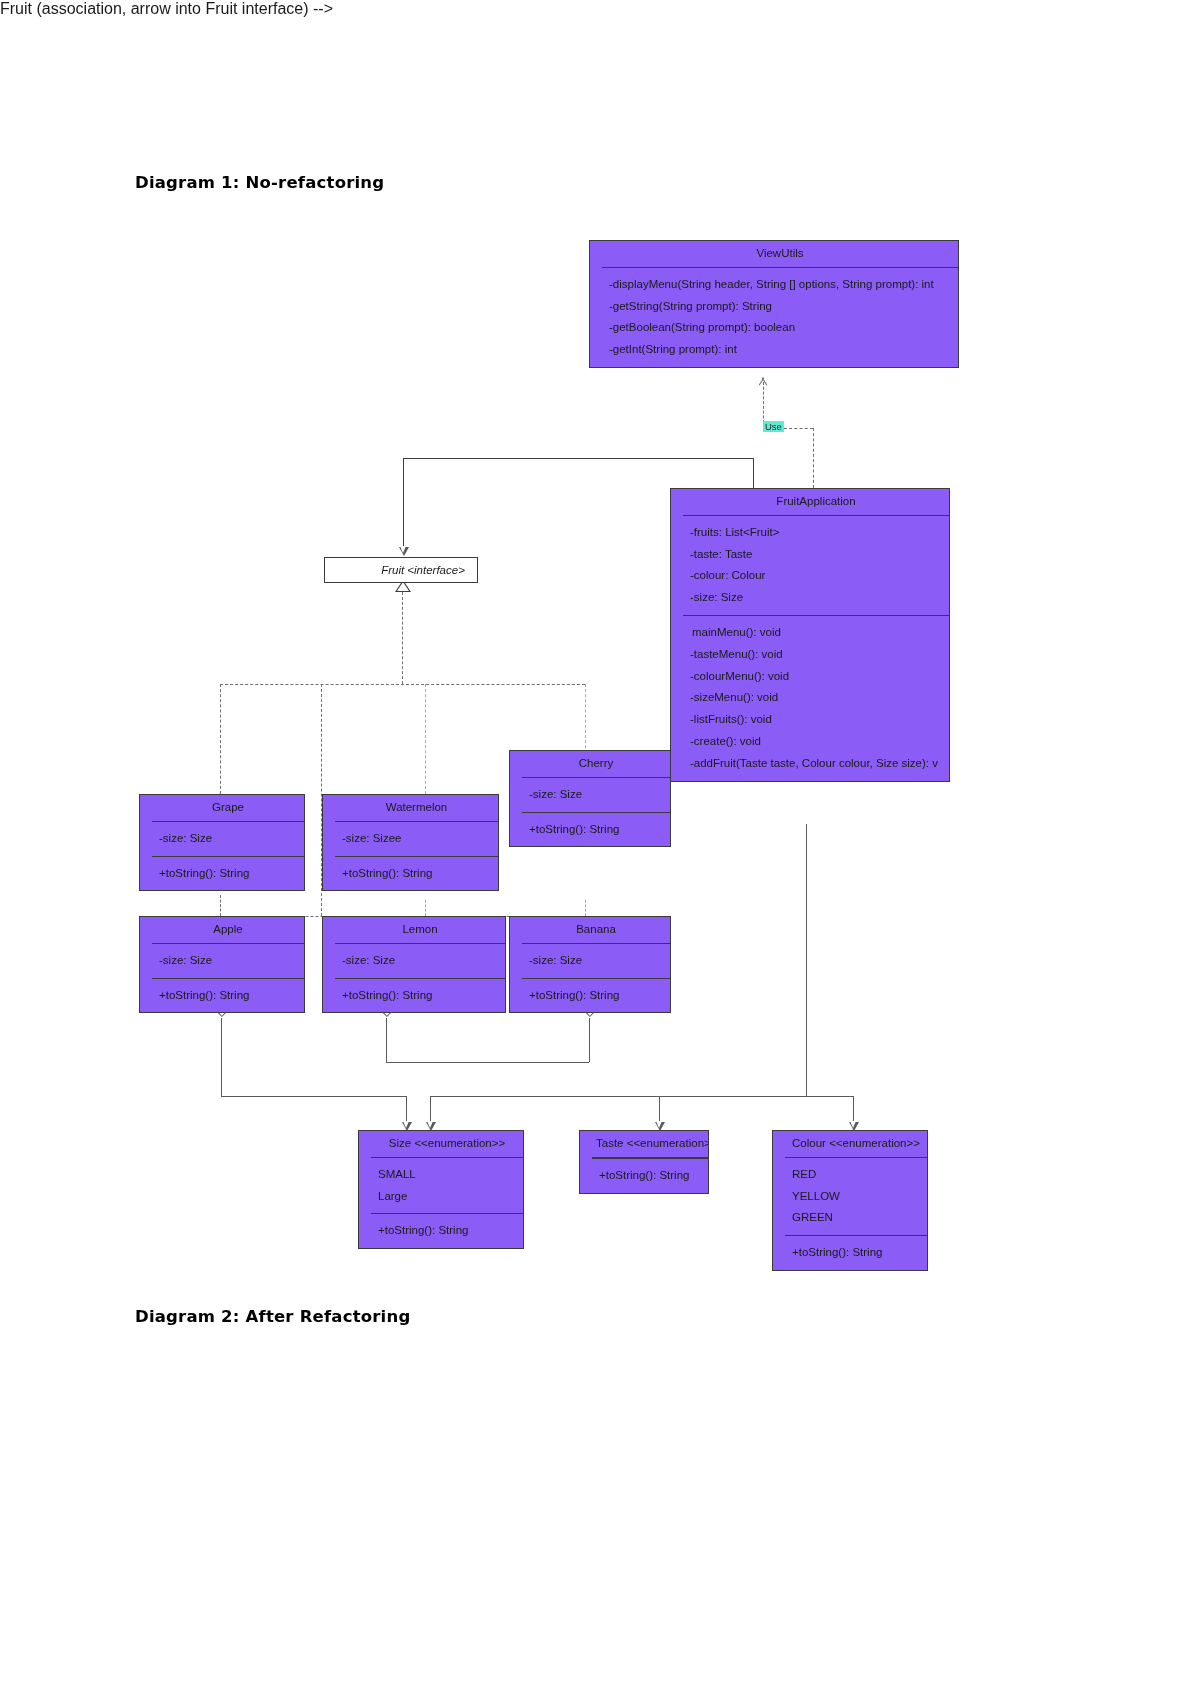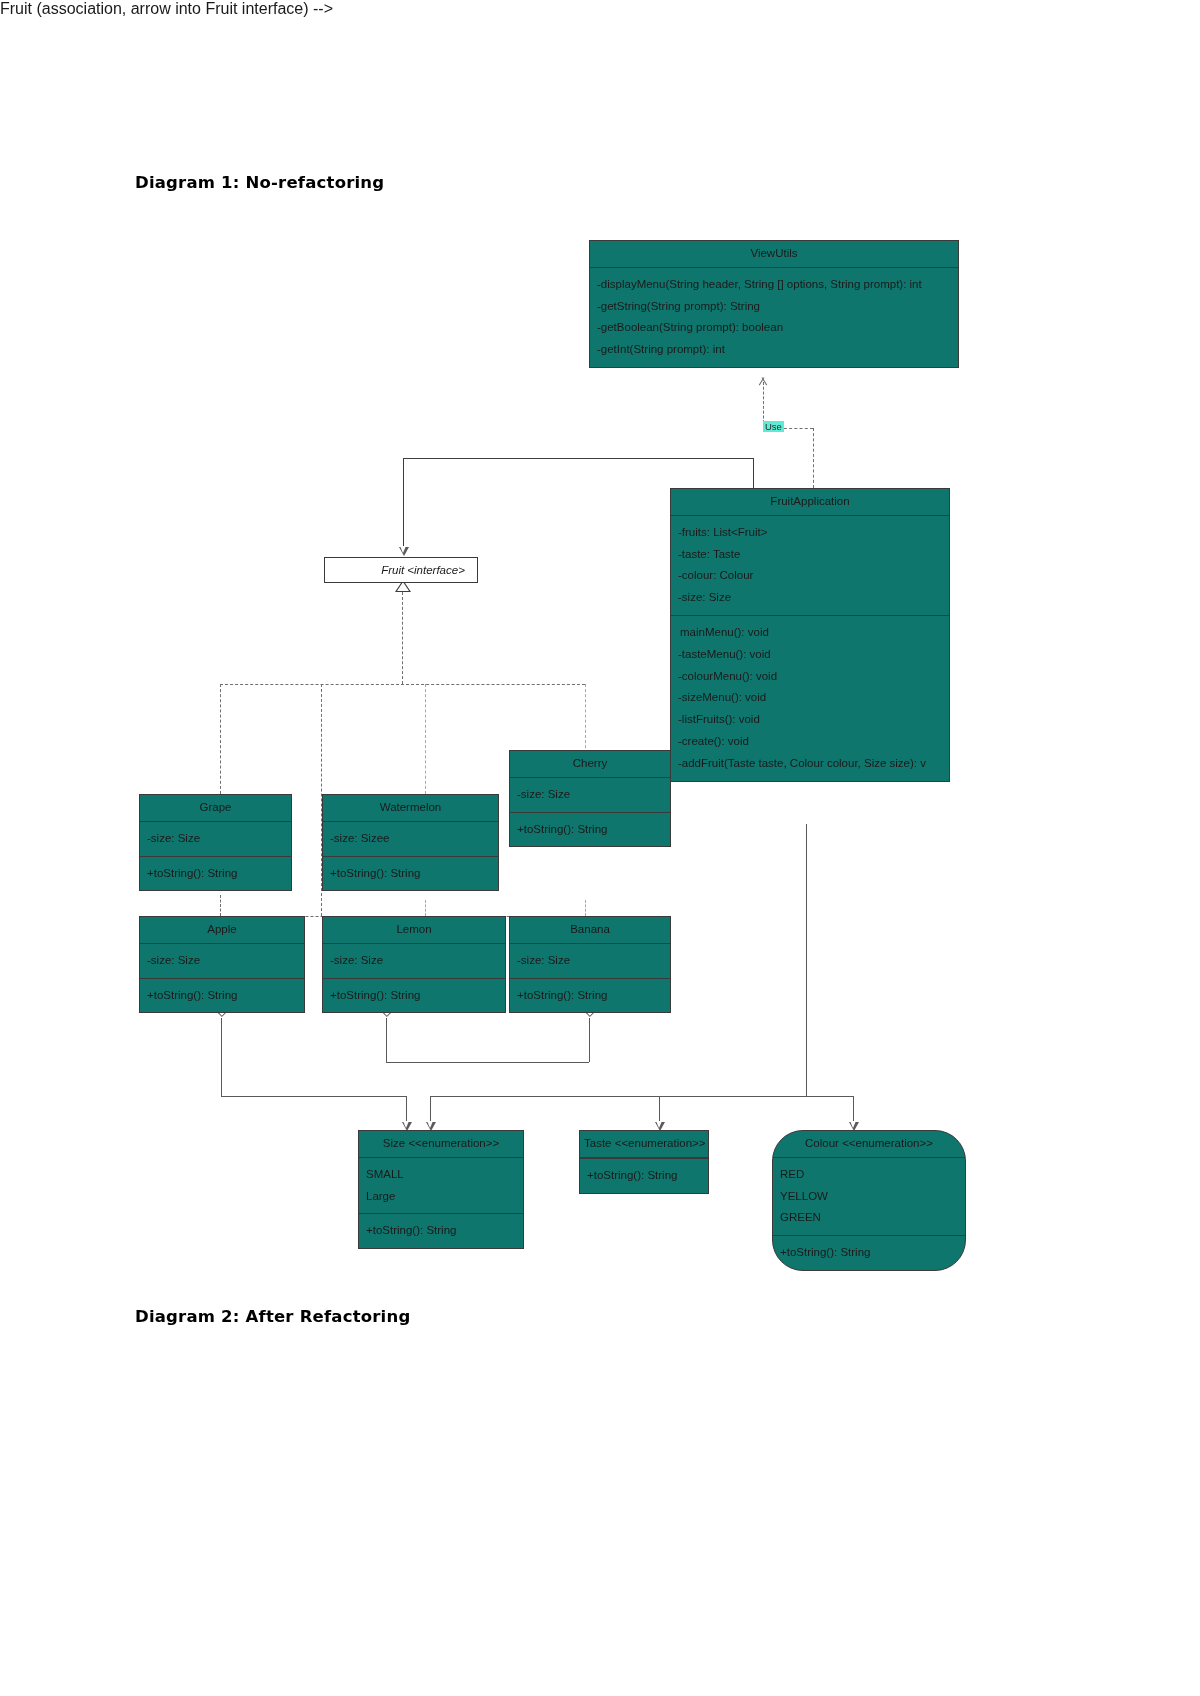--- a/index.html
+++ b/index.html
@@ -28,24 +28,25 @@
     letter-spacing: 0.2px;
     color: #000000;
     white-space: nowrap;
   }
 
   
   .uml-box {
     position: absolute;
     box-sizing: border-box;
     border: 1.4px solid #3a3a3a;
-    background: #0f766e;
+    background: #8b5cf6;
     font-size: 11.5px;
     line-height: 1.2;
     z-index: 5;
+    padding-left: 12px;
   }
   .uml-title {
     text-align: center;
     padding: 6px 4px 6px 4px;
     font-size: 11.5px;
     color: #1a1a1a;
     white-space: nowrap;
     overflow: hidden;
   }
   .uml-sep {
@@ -307,21 +308,21 @@
       <div class="uml-row">-addFruit(Taste taste, Colour colour, Size size): v</div>
     </div>
   </div>
 
   
   <div class="iface-box" style="left:324px; top:557px; width:154px;padding-left:44px;">
     <span>Fruit &lt;interface&gt;</span>
   </div>
 
   
-  <div class="uml-box" style="left:139px; top:794px; width:153px;">
+  <div class="uml-box" style="left:139px; top:794px; width:166px;">
     <div class="uml-title">Grape</div>
     <div class="uml-sep"></div>
     <div class="uml-compartment">
       <div class="uml-row">-size: Size</div>
     </div>
     <div class="uml-sep"></div>
     <div class="uml-compartment">
       <div class="uml-row">+toString(): String</div>
     </div>
   </div>
@@ -409,21 +410,21 @@
   <div class="uml-box" style="left:579px; top:1130px; width:130px;">
     <div class="uml-title">Taste &lt;&lt;enumeration&gt;&gt;</div>
     <div class="uml-sep"></div>
     <div class="uml-sep"></div>
     <div class="uml-compartment">
       <div class="uml-row">+toString(): String</div>
     </div>
   </div>
 
   
-  <div class="uml-box" style="left:772px; top:1130px; width:194px;border-radius:31px;">
+  <div class="uml-box" style="left:772px; top:1130px; width:156px;">
     <div class="uml-title">Colour &lt;&lt;enumeration&gt;&gt;</div>
     <div class="uml-sep"></div>
     <div class="uml-compartment">
       <div class="uml-row">RED</div>
       <div class="uml-row">YELLOW</div>
       <div class="uml-row">GREEN</div>
     </div>
     <div class="uml-sep"></div>
     <div class="uml-compartment">
       <div class="uml-row">+toString(): String</div>

